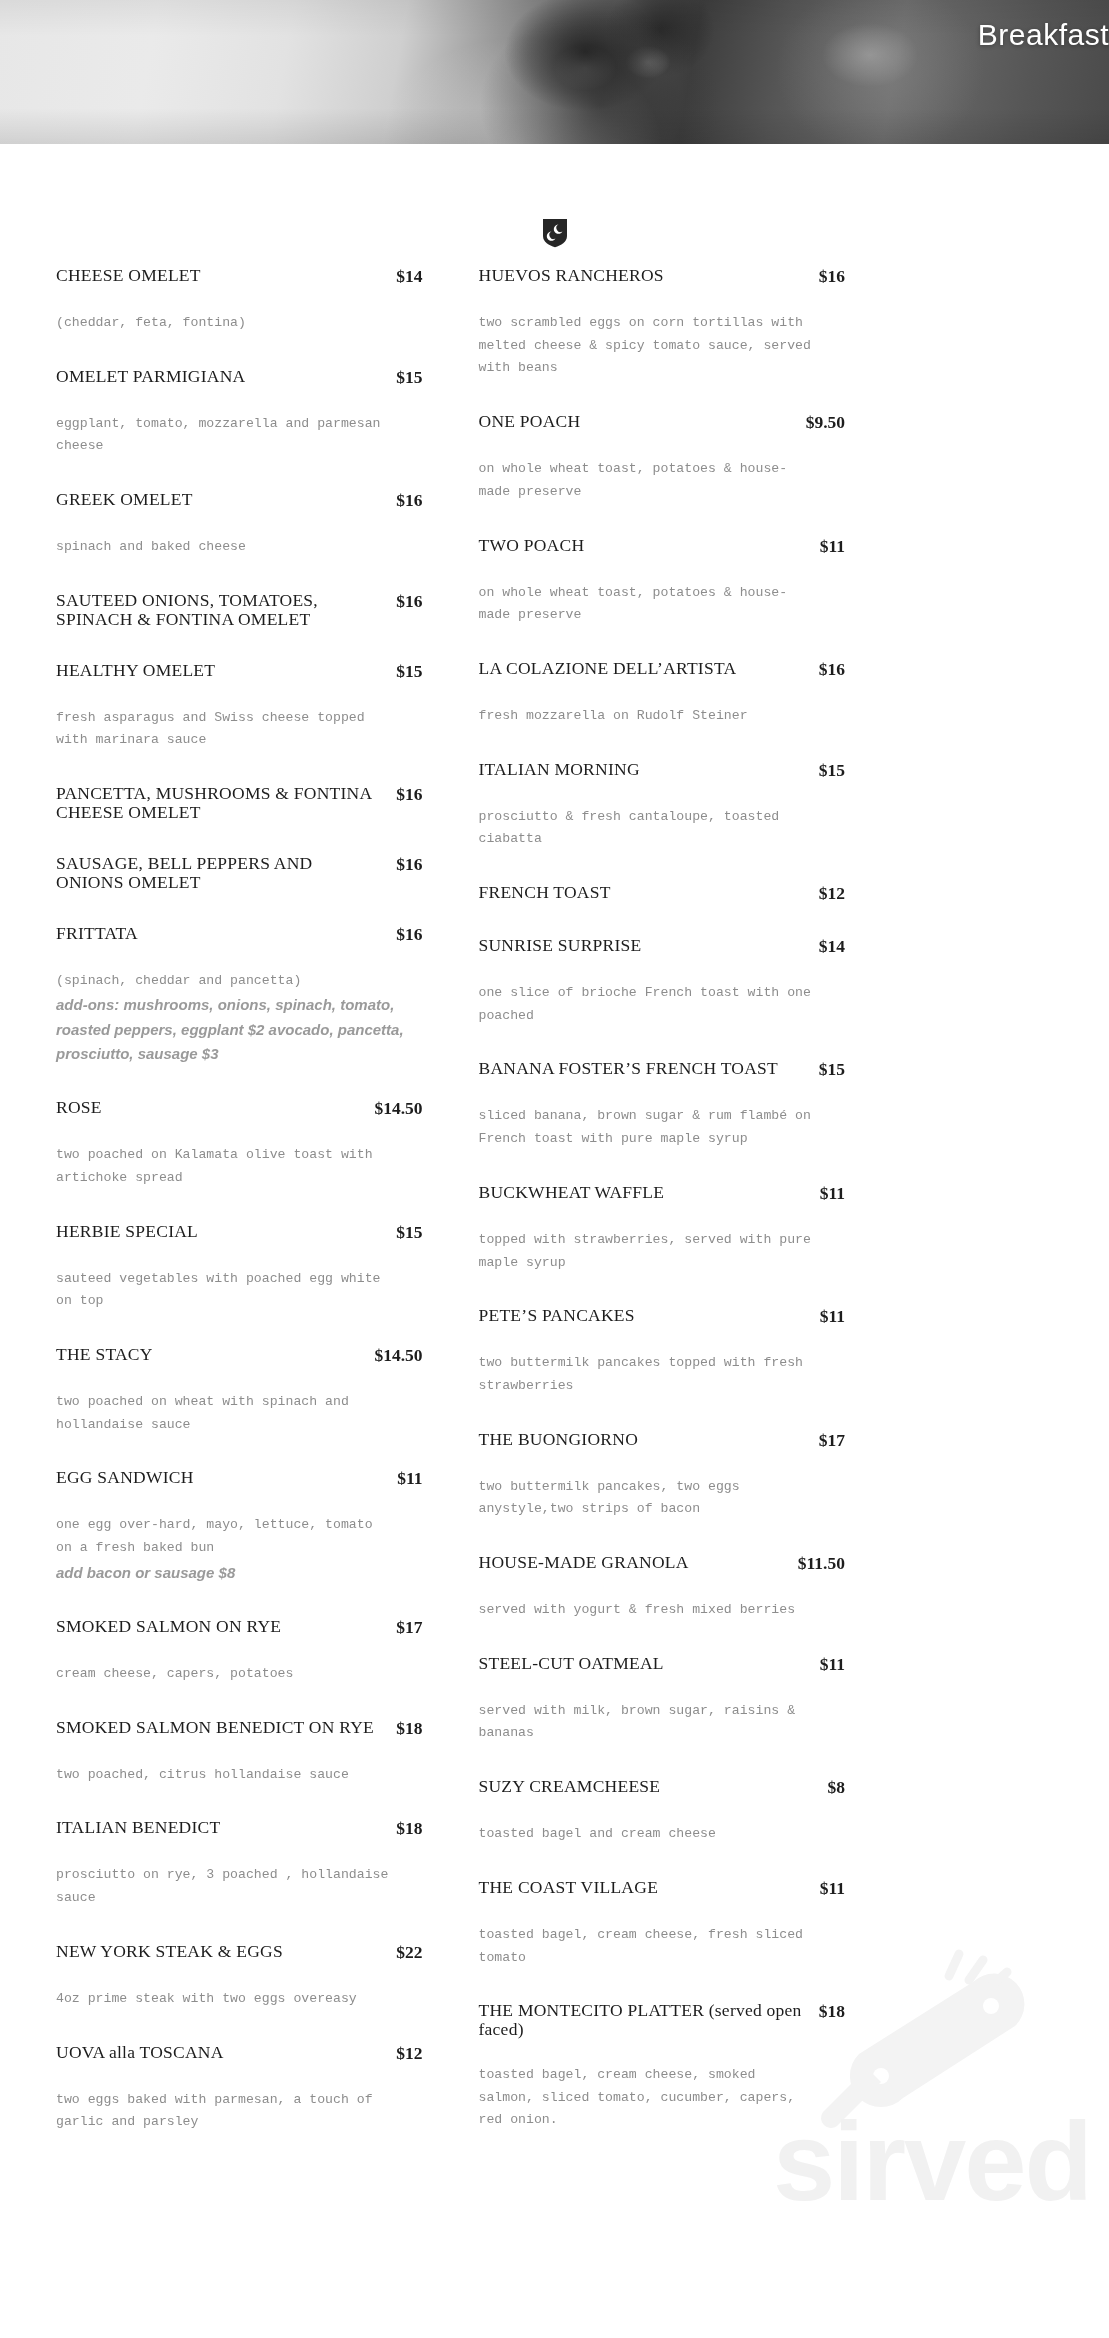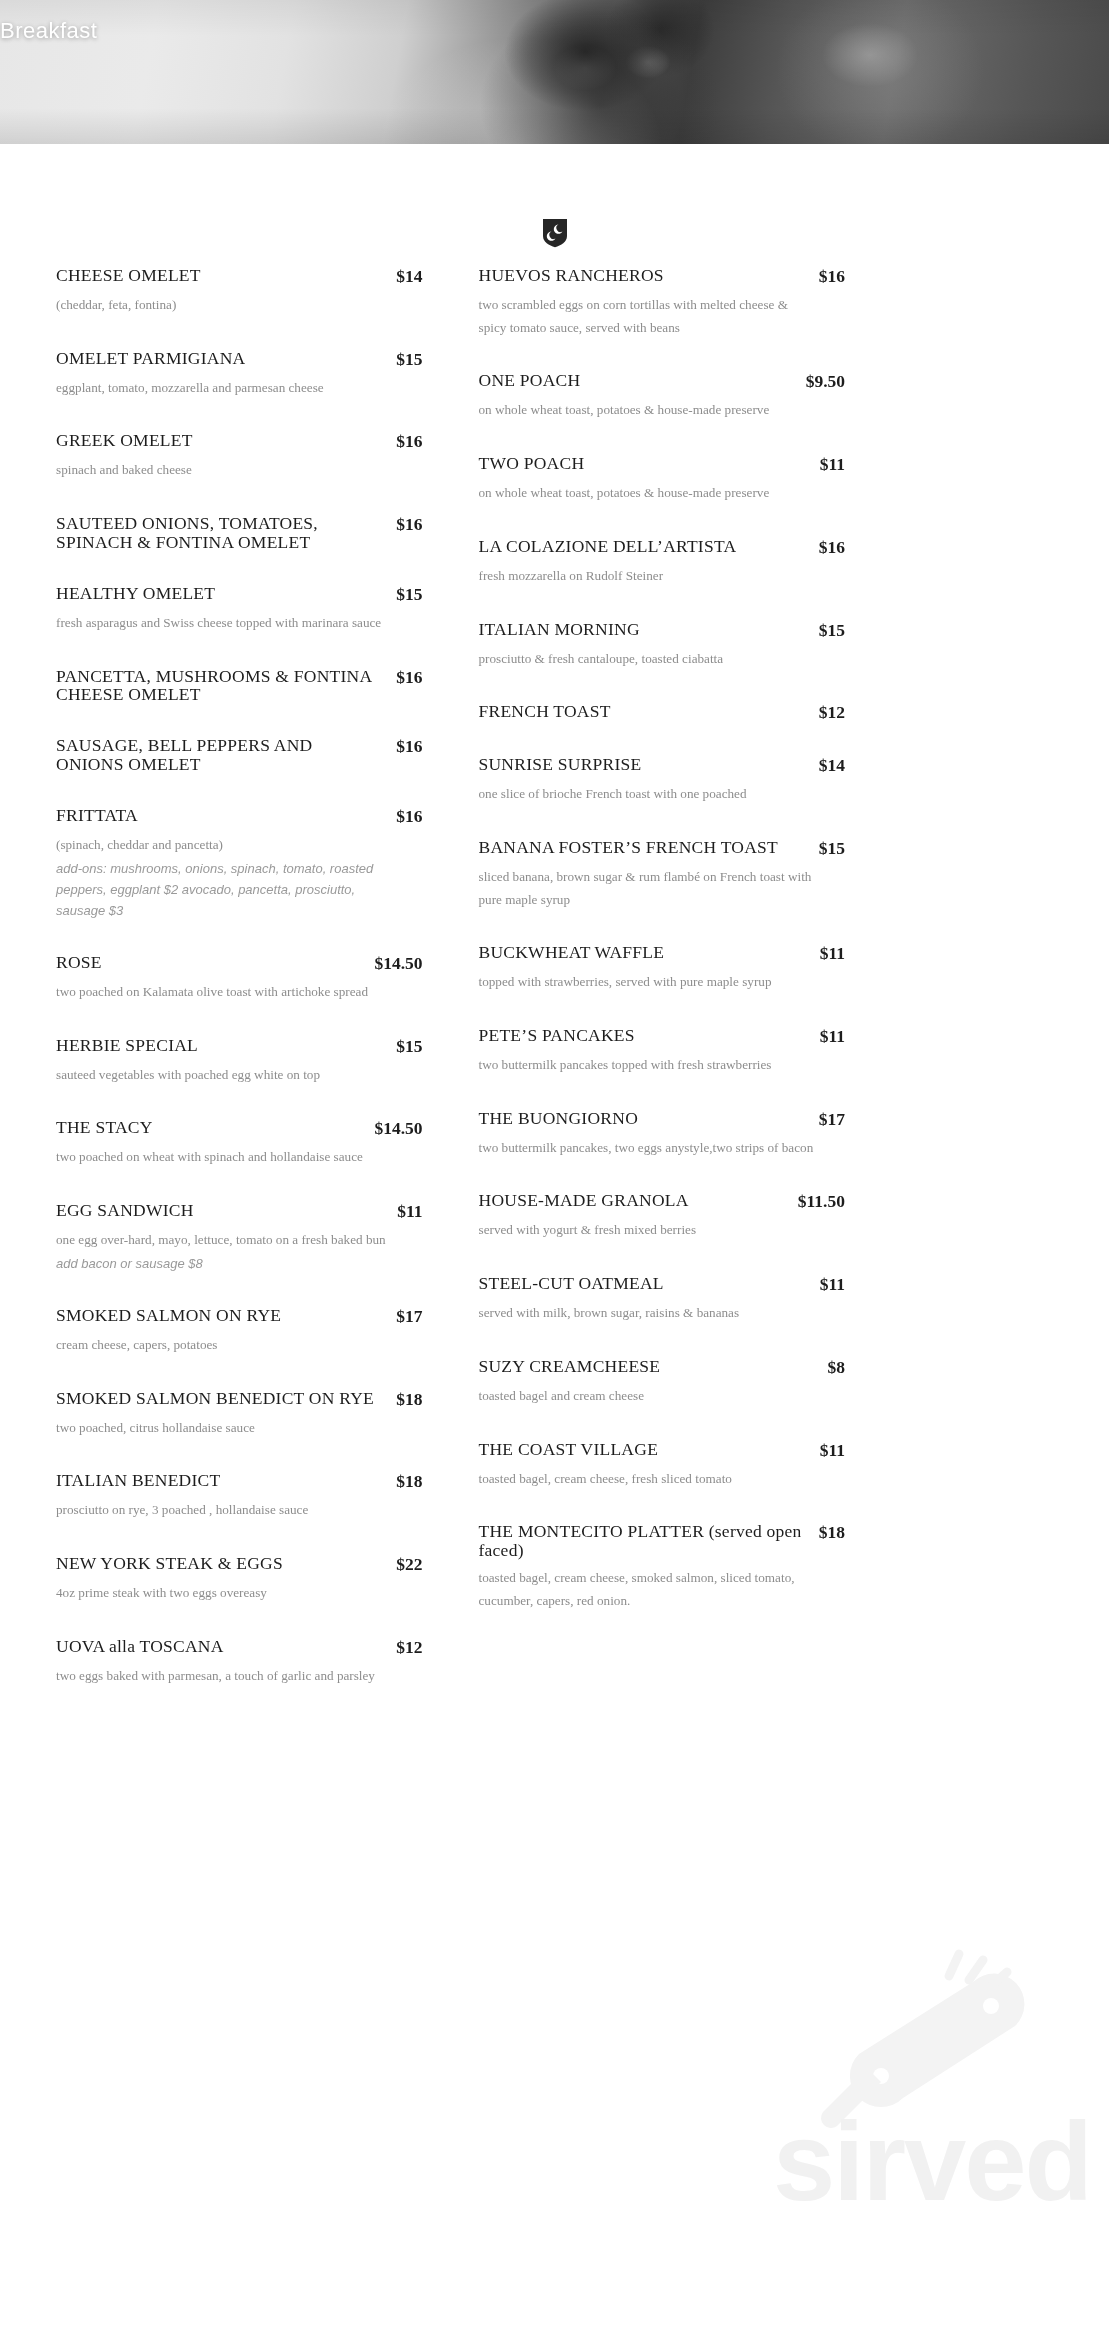--- a/index.html
+++ b/index.html
@@ -44,25 +44,25 @@
     filter: grayscale(1);
   }
   .hero-vignette {
     position: absolute; inset: 0;
     background: linear-gradient(180deg, rgba(0,0,0,0.06) 0%, rgba(0,0,0,0) 25%, rgba(0,0,0,0) 75%, rgba(0,0,0,0.10) 100%);
   }
   .hero-title {
     position: absolute;
     top: 18px;
     left: 0; right: 0;
-    text-align: left;
+    text-align: right;
     color: #ffffff;
     font-family: "Liberation Sans", sans-serif;
     font-weight: 300;
-    font-size: 22px;
+    font-size: 30px;
     letter-spacing: 0.5px;
     text-shadow: 0 1px 4px rgba(0,0,0,0.35);
     z-index: 3;
   }
 
   
   .logo-wrap {
     width: 1109px;
     padding-top: 74px;
     padding-bottom: 8px;
@@ -144,33 +144,33 @@
     font-family: "Liberation Serif", "DejaVu Serif", serif;
     font-size: 17.5px;
     font-weight: 700;
     color: #1d1d1d;
     white-space: nowrap;
     flex: 0 0 auto;
     text-align: right;
     margin: 0;
   }
   .item-desc {
-    font-family: Liberation Serif, serif;
+    font-family: Liberation Mono, monospace;
     font-weight: 300;
     font-size: 13.2px;
     line-height: 1.72;
     color: #8d8d8d;
-    margin: 7px 0 0 0;
+    margin: 25px 0 0 0;
     max-width: 92%;
   }
   .item-note {
     font-family: "Liberation Sans", sans-serif;
-    font-weight: 400;
+    font-weight: 700;
     font-style: italic;
-    font-size: 13px;
+    font-size: 15px;
     line-height: 1.62;
     color: #9a9a9a;
     margin: 1px 0 0 0;
     max-width: 95%;
   }
 </style>
 </head>
 <body>
 
 <div class="hero">

